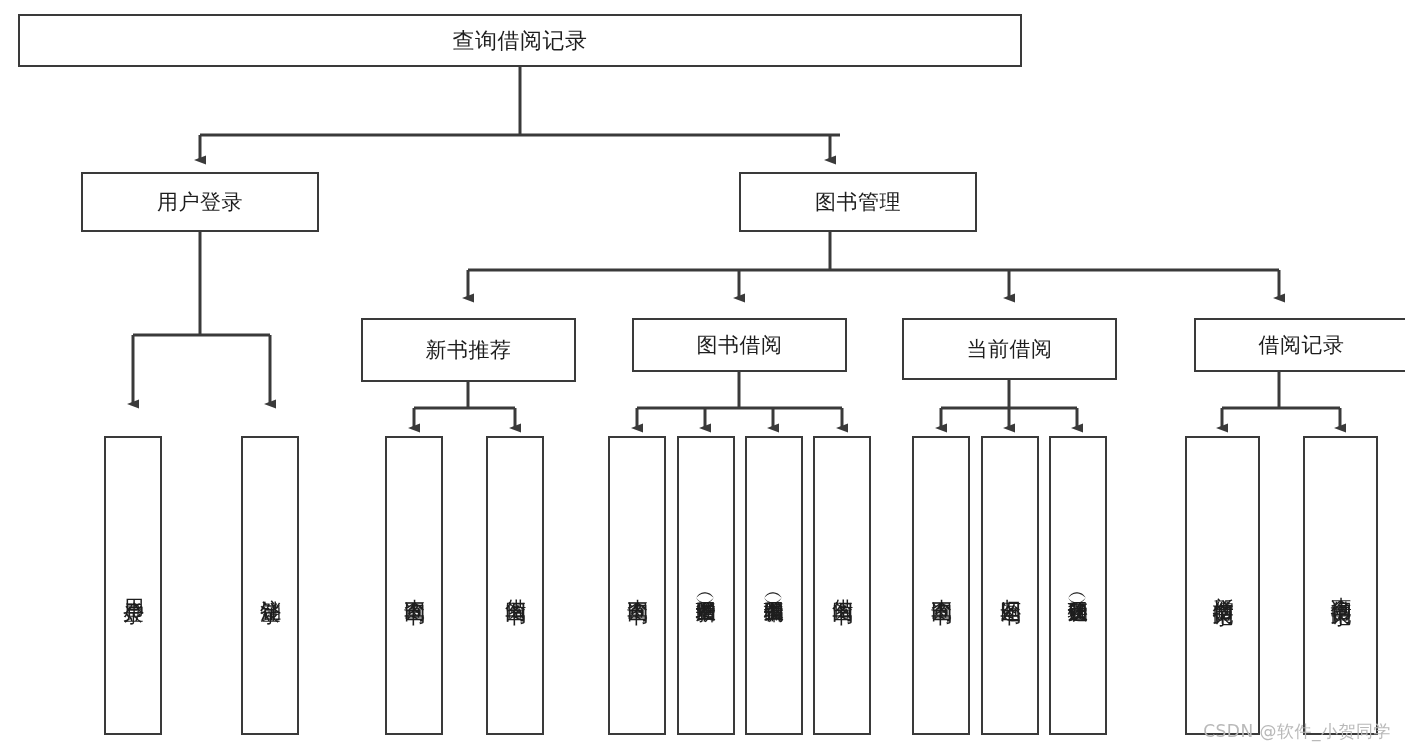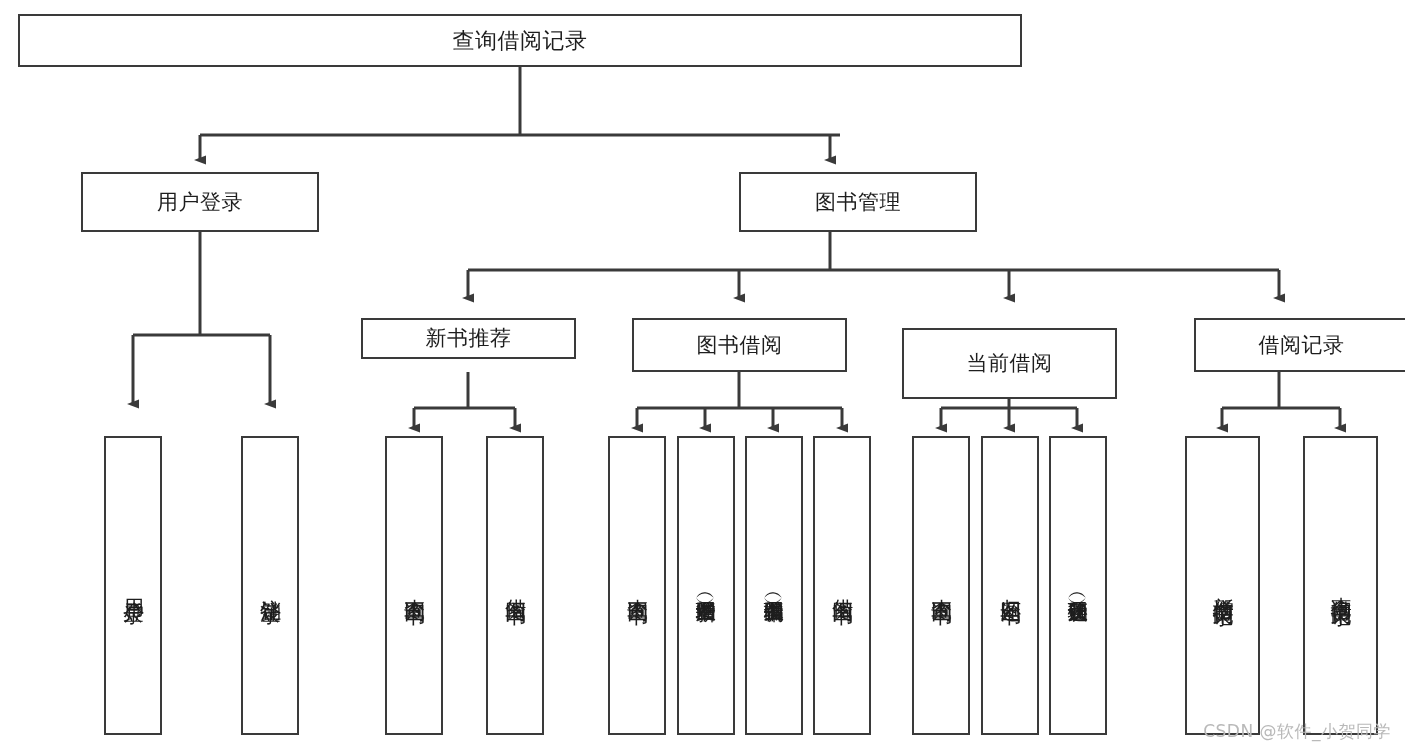--- a/index.html
+++ b/index.html
@@ -132,29 +132,29 @@
   </div>
 
   <div class="node" style="left:81px;top:172px;width:238px;height:60px;">
     <span class="label">用户登录</span>
   </div>
 
   <div class="node" style="left:711px;top:172px;width:238px;height:60px;margin-left:28px;">
     <span class="label">图书管理</span>
   </div>
 
-  <div class="node" style="left:361px;top:318px;width:215px;height:41px;">
+  <div class="node" style="left:361px;top:318px;width:215px;height:64px;">
     <span class="label">新书推荐</span>
   </div>
 
   <div class="node" style="left:632px;top:318px;width:215px;height:54px;">
     <span class="label">图书借阅</span>
   </div>
 
-  <div class="node" style="left:902px;top:328px;width:215px;height:71px;">
+  <div class="node" style="left:902px;top:318px;width:215px;height:62px;">
     <span class="label">当前借阅</span>
   </div>
 
   <div class="node" style="left:1172px;top:318px;width:215px;height:54px;margin-left:22px;">
     <span class="label">借阅记录</span>
   </div>
 
   <div class="leaf" style="left:104px;top:436px;width:58px;height:299px;">
     <span class="vlabel">用户登录</span>
   </div>

